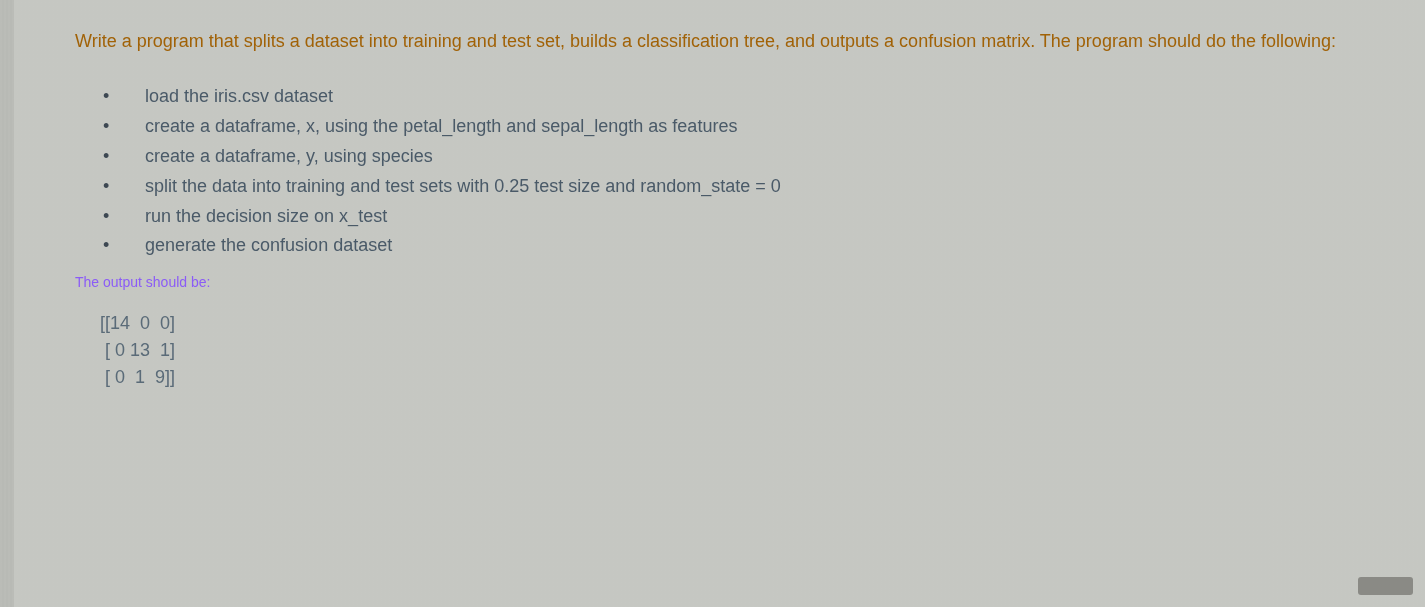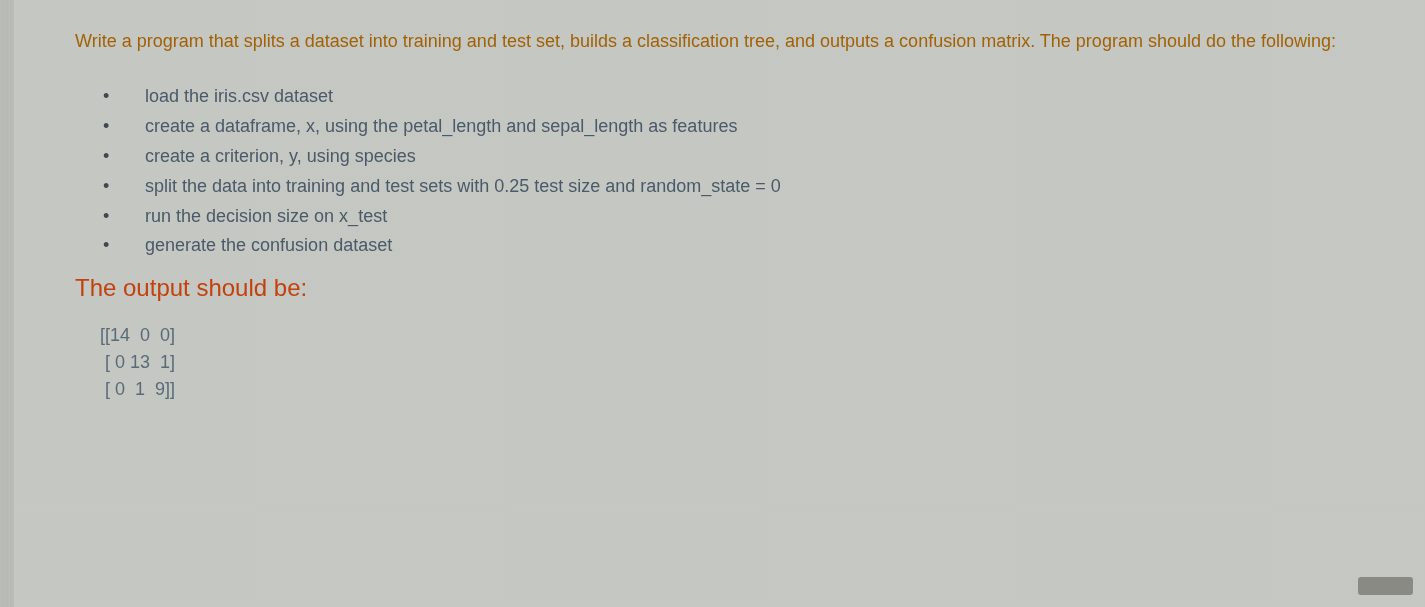--- a/index.html
+++ b/index.html
@@ -60,22 +60,22 @@
     }
     .bullet-list li::before {
       content: "•";
       position: absolute;
       left: 0;
       top: 0;
       font-size: 18px;
       color: #3d4852;
     }
     .output-label {
-      font-size: 24px;
-      color: #c2410c;
+      font-size: 14px;
+      color: #8b5cf6;
       margin-bottom: 20px;
       margin-top: 14px;
     }
     .matrix {
       font-family: Liberation Sans, sans-serif;
       font-size: 18px;
       color: #5a6b78;
       margin-left: 25px;
       line-height: 1.5;
       white-space: pre;
@@ -93,21 +93,21 @@
   </style>
 </head>
 <body>
 
 <div class="content">
   <p class="intro">Write a program that splits a dataset into training and test set, builds a classification tree, and outputs a confusion matrix. The program should do the following:</p>
 
   <ul class="bullet-list">
     <li>load the iris.csv dataset</li>
     <li>create a dataframe, x, using the petal_length and sepal_length as features</li>
-    <li>create a criterion, y, using species</li>
+    <li>create a dataframe, y, using species</li>
     <li>split the data into training and test sets with 0.25 test size and random_state = 0</li>
     <li>run the decision size on x_test</li>
     <li>generate the confusion dataset</li>
   </ul>
 
   <p class="output-label">The output should be:</p>
 
   <div class="matrix">[[14  0  0]
  [ 0 13  1]
  [ 0  1  9]]</div>

